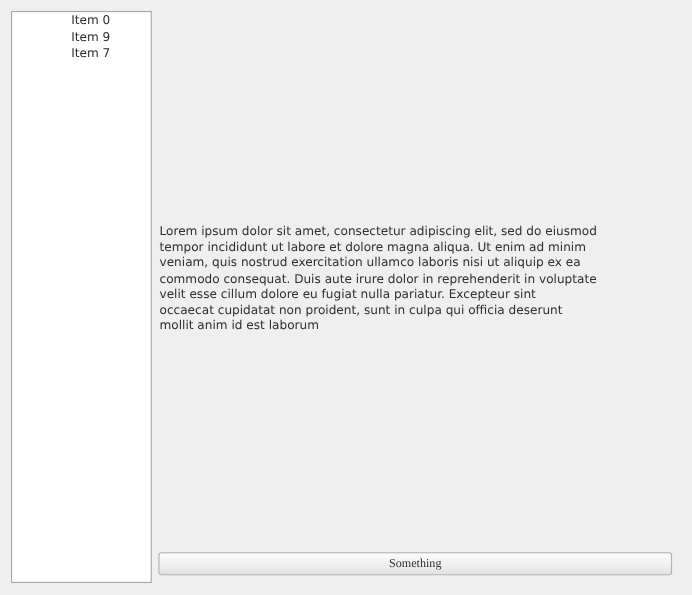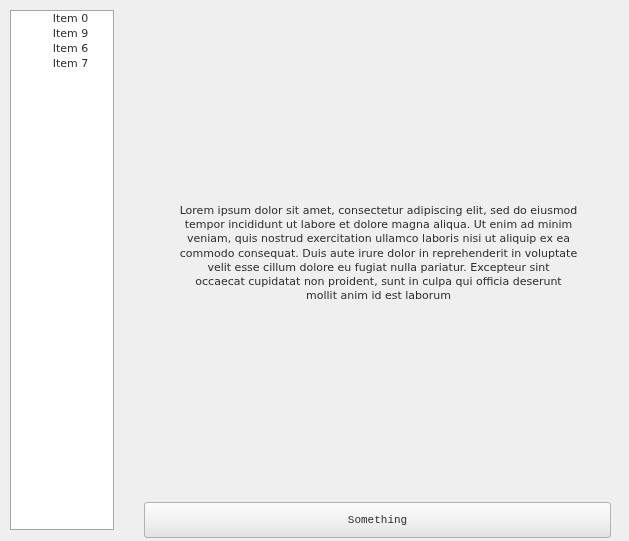--- a/index.html
+++ b/index.html
@@ -11,21 +11,21 @@
     height: 541px;
     position: relative;
     background: #efefef;
     font-family: "DejaVu Sans", "Liberation Sans", sans-serif;
     overflow: hidden;
   }
   .listbox {
     position: absolute;
     left: 10px;
     top: 10px;
-    width: 104px;
+    width: 128px;
     height: 520px;
     box-sizing: border-box;
     background: #ffffff;
     border: 1px solid #a6a6a6;
     overflow: hidden;
     padding-left: 17px;
   }
   .list-item {
     height: 15px;
     line-height: 15px;
@@ -37,48 +37,47 @@
   }
   .paragraph {
     position: absolute;
     left: 145px;
     top: 204px;
     width: 467px;
     font-size: 11px;
     line-height: 14.2px;
     color: #2e2e2e;
     white-space: pre-line;
-    text-align: center;
+    text-align: left;
   }
   .push-button {
     position: absolute;
     left: 144px;
     top: 502px;
     width: 467px;
-    height: 36px;
+    height: 21px;
     box-sizing: border-box;
     border: 1px solid #b1b1b1;
     border-radius: 3px;
     background: linear-gradient(to bottom, #fcfcfc 0%, #f0f0f0 55%, #e2e2e2 100%);
-    font-family: Liberation Mono, monospace;
+    font-family: Liberation Serif, serif;
     font-size: 11px;
     line-height: 17px;
     color: #2e2e2e;
     text-align: center;
     padding: 0;
     cursor: default;
   }
 </style>
 </head>
 <body>
 
 <div class="listbox">
     <div class="list-item">Item 0</div>
     <div class="list-item">Item 9</div>
-    <div class="list-item">Item 6</div>
     <div class="list-item">Item 7</div>
   </div>
 
 <div class="paragraph">Lorem ipsum dolor sit amet, consectetur adipiscing elit, sed do eiusmod
 tempor incididunt ut labore et dolore magna aliqua. Ut enim ad minim
 veniam, quis nostrud exercitation ullamco laboris nisi ut aliquip ex ea
 commodo consequat. Duis aute irure dolor in reprehenderit in voluptate
 velit esse cillum dolore eu fugiat nulla pariatur. Excepteur sint
 occaecat cupidatat non proident, sunt in culpa qui officia deserunt
 mollit anim id est laborum</div>

